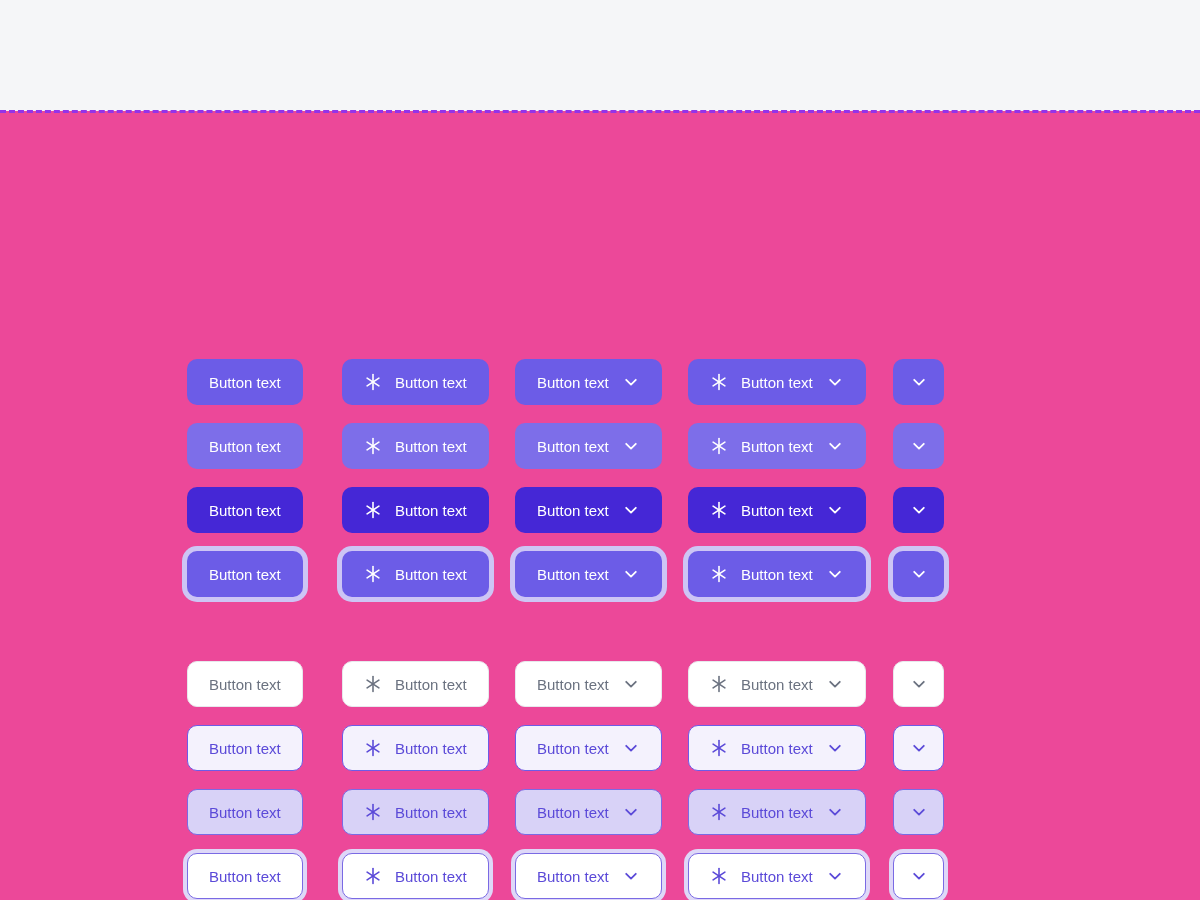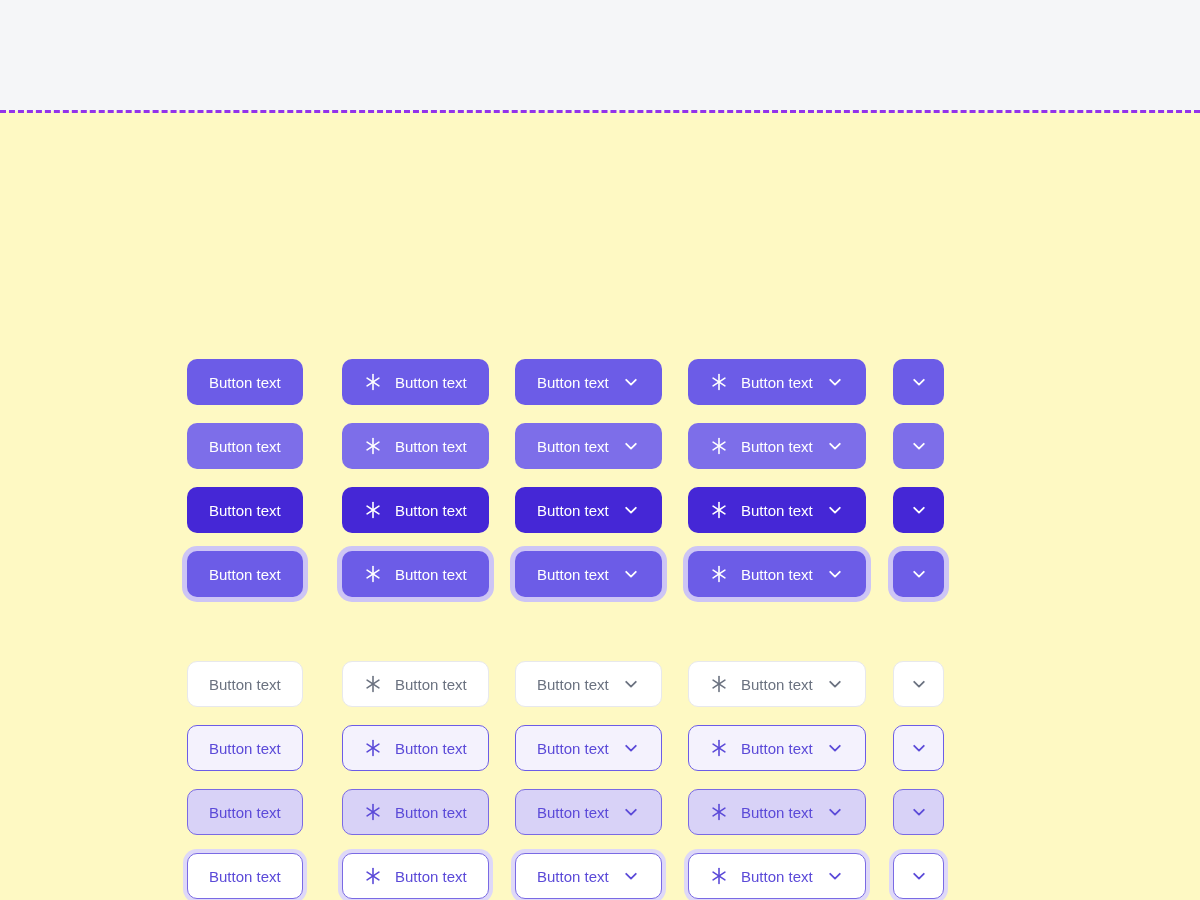--- a/index.html
+++ b/index.html
@@ -9,21 +9,21 @@
     height: 900px;
     background: #ffffff;
     font-family: "Liberation Sans", sans-serif;
     overflow: hidden;
   }
 
   #stage {
     position: relative;
     width: 1200px;
     height: 900px;
-    background: #fef9c3;
+    background: #ec4899;
   }
 
   
   .top-band {
     position: absolute;
     left: 0;
     top: 0;
     width: 1200px;
     height: 111px;
     background: #f5f6f8;

